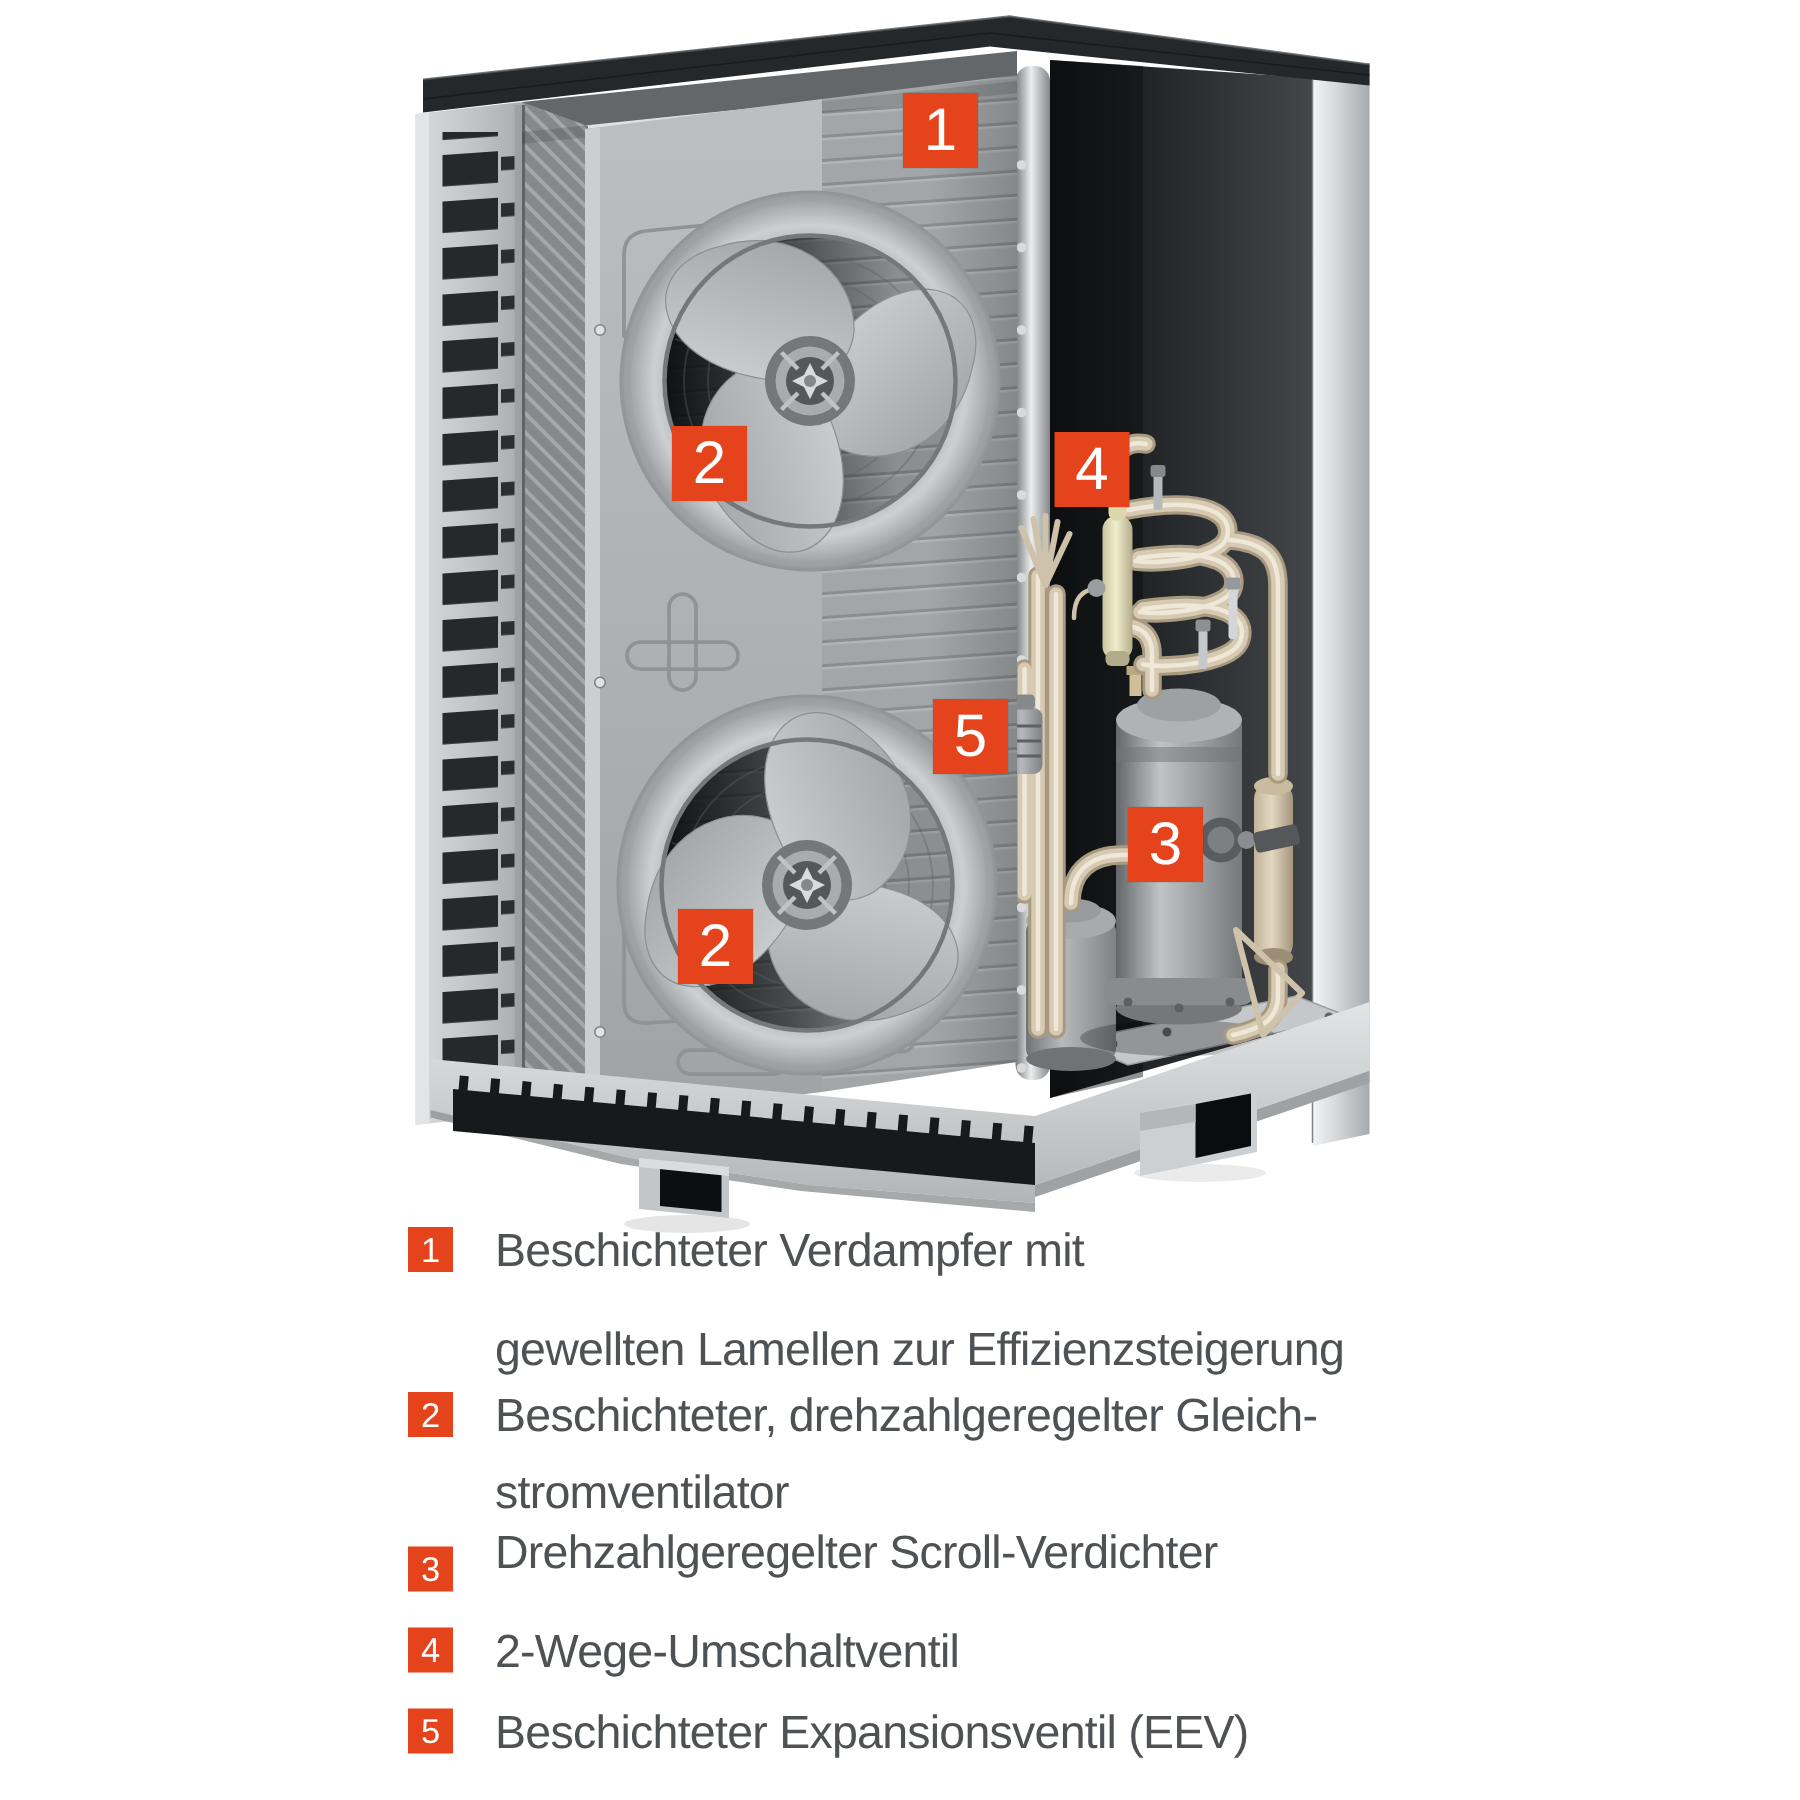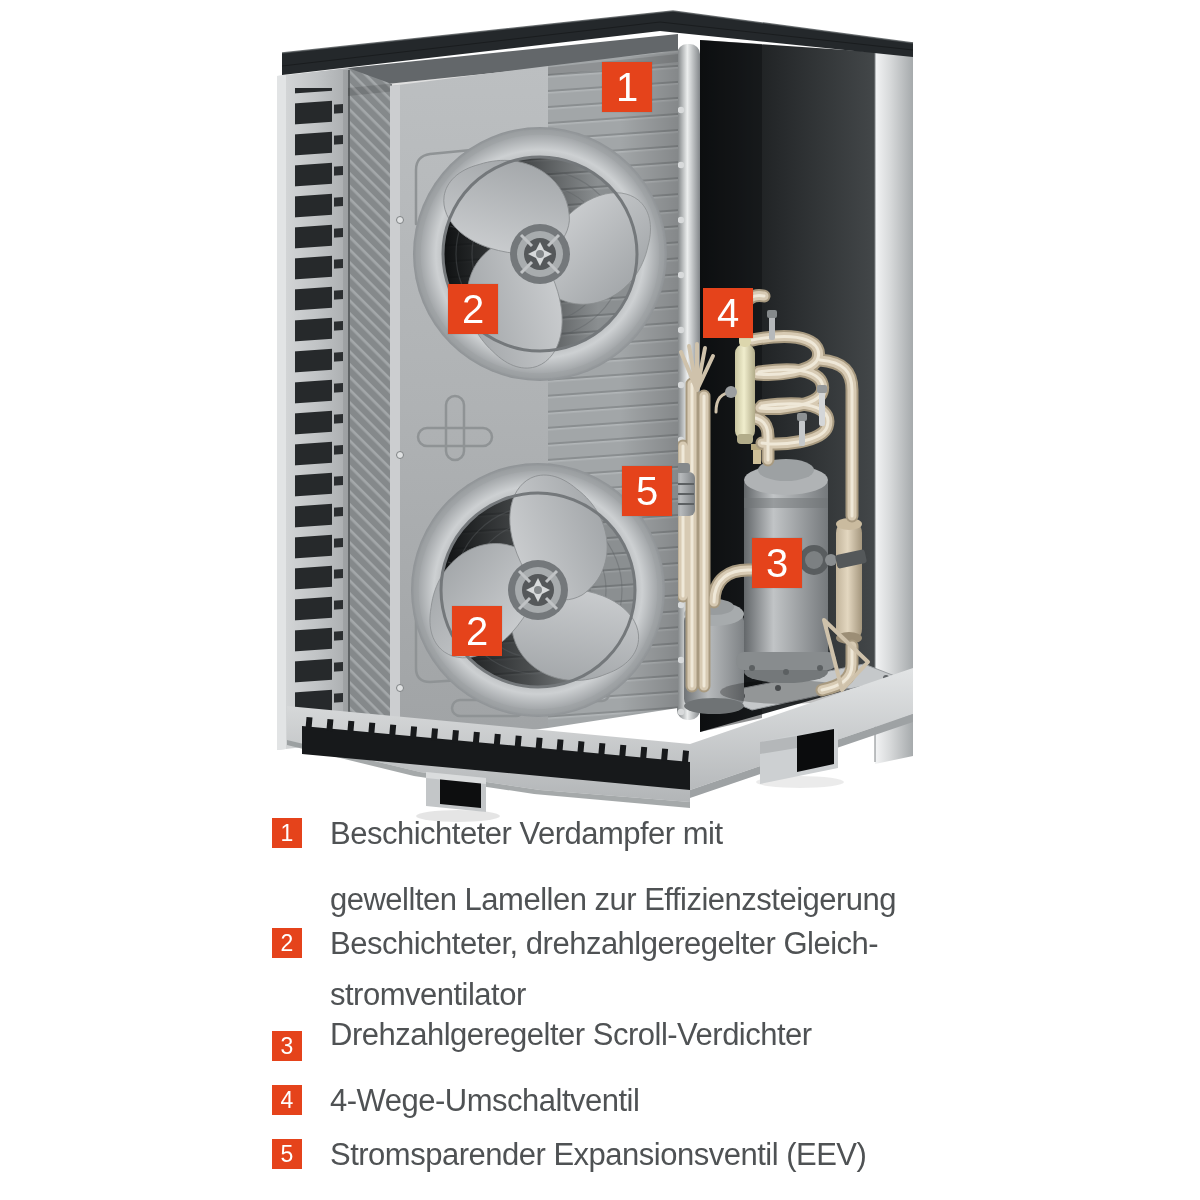--- a/index.html
+++ b/index.html
@@ -396,21 +396,21 @@
   <div class="lg-line" style="top:976px">stromventilator</div>
 
   <div class="lg-sq" style="top:1031px">
         <span>3</span>
       </div>
   <div class="lg-line" style="top:1016px">Drehzahlgeregelter Scroll-Verdichter</div>
 
   <div class="lg-sq" style="top:1085px">
         <span>4</span>
       </div>
-  <div class="lg-line" style="top:1082px">4-Wege-Umschaltventil</div>
+  <div class="lg-line" style="top:1082px">2-Wege-Umschaltventil</div>
 
   <div class="lg-sq" style="top:1139px">
         <span>5</span>
       </div>
-  <div class="lg-line" style="top:1136px">Stromsparender Expansionsventil (EEV)</div>
+  <div class="lg-line" style="top:1136px">Beschichteter Expansionsventil (EEV)</div>
 </div>
 
 </div>
 
 </body></html>

